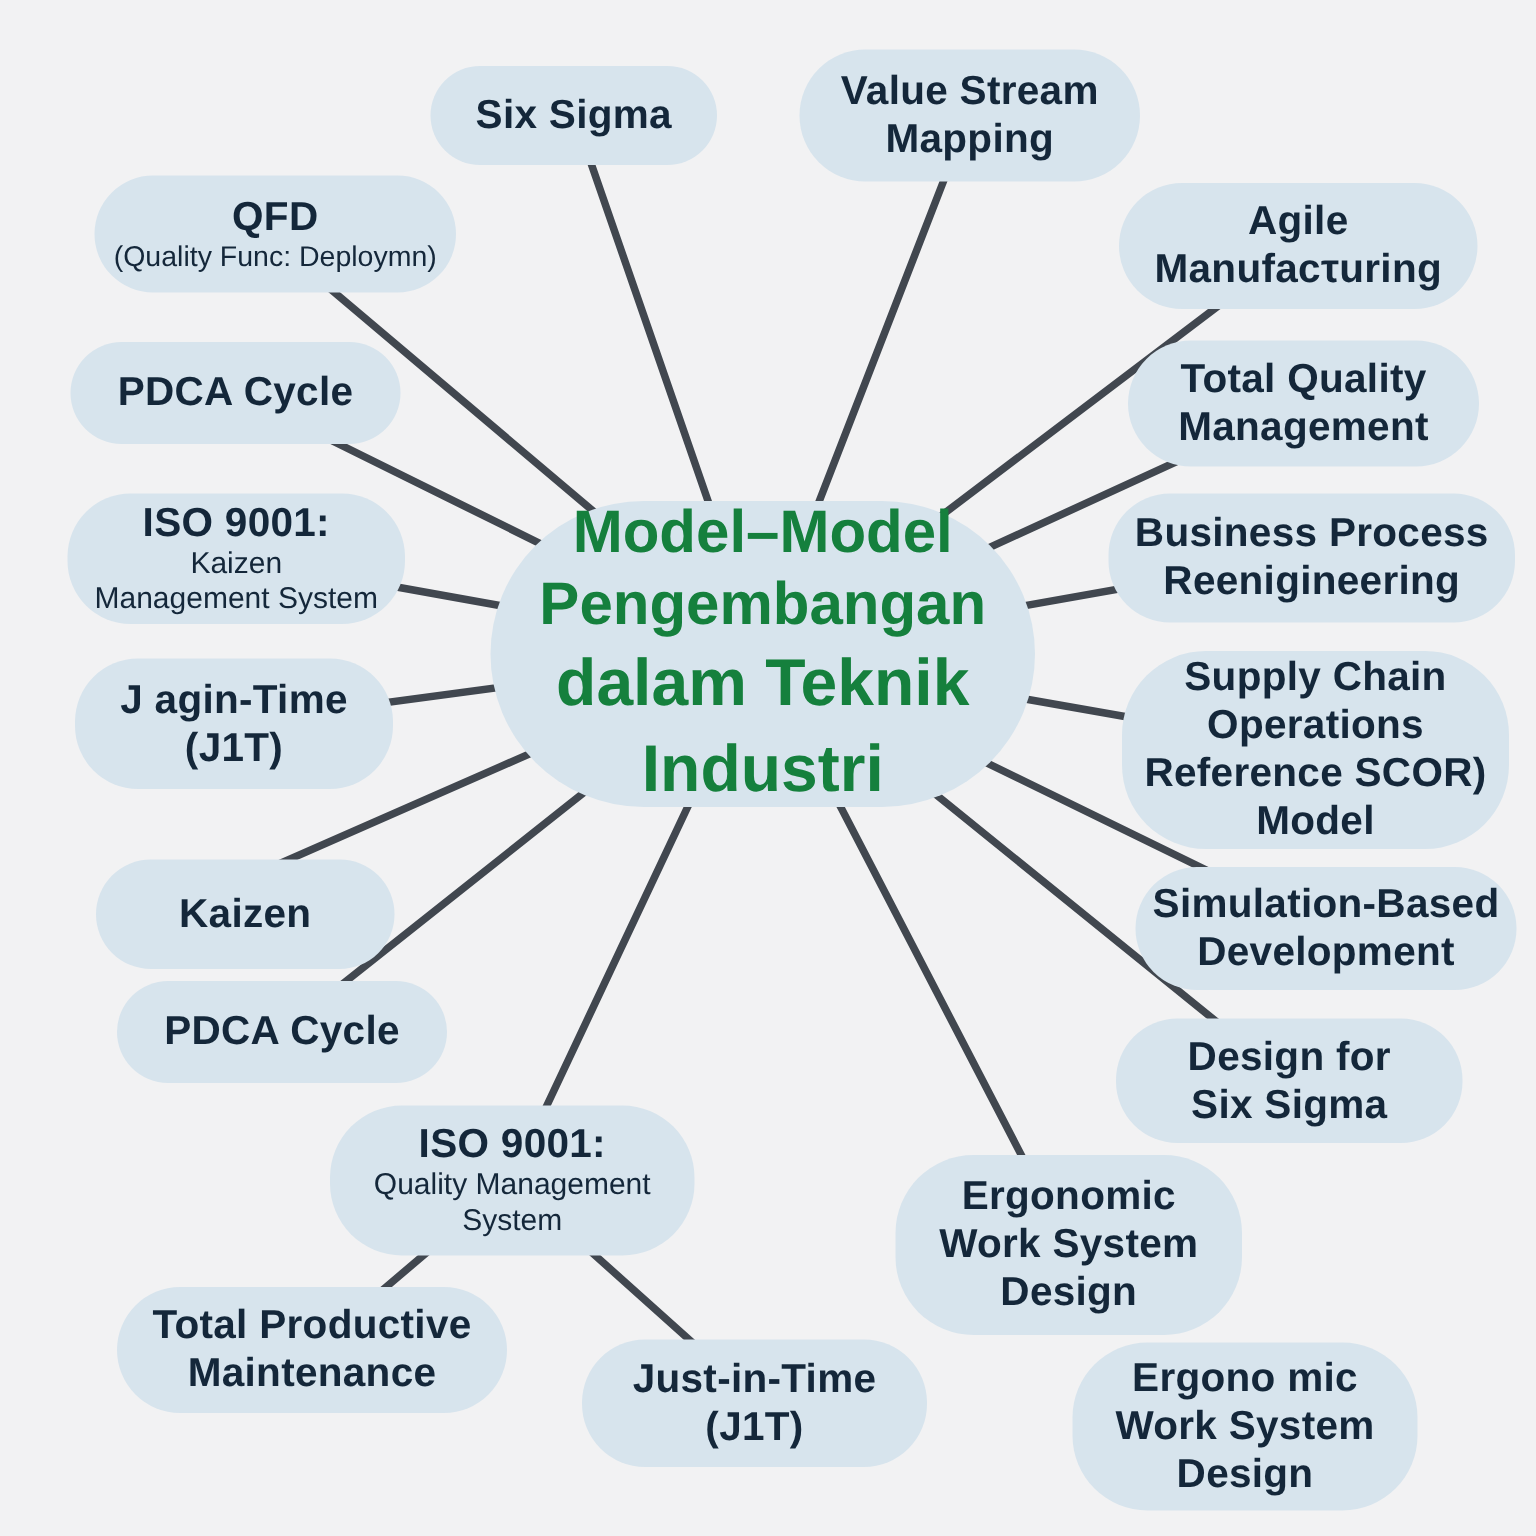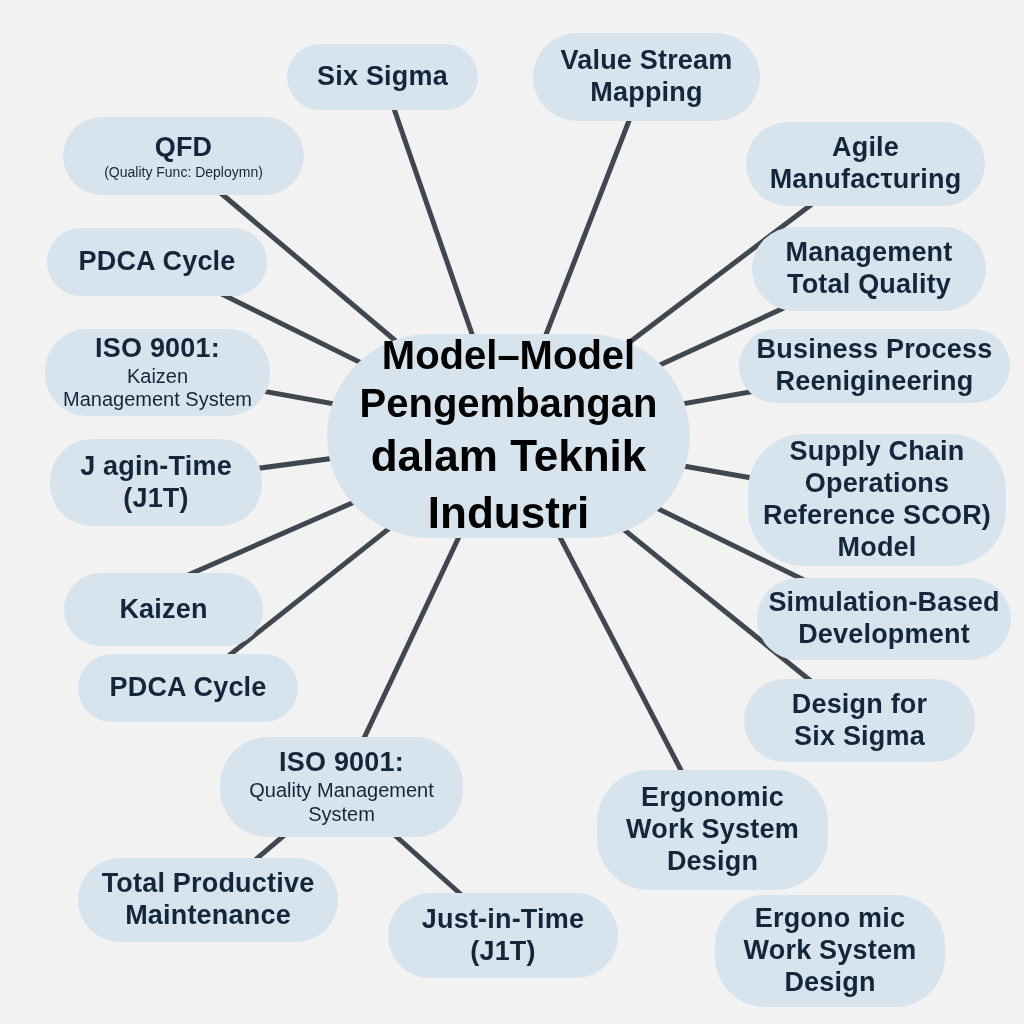--- a/index.html
+++ b/index.html
@@ -11,38 +11,38 @@
   }
   svg.wires{position:absolute;left:0;top:0;z-index:0;}
   .node{
     position:absolute;z-index:1;
     background:#d7e4ed;
     display:flex;flex-direction:column;align-items:center;justify-content:center;
     text-align:center;line-height:1.18;
   }
   .node .big{font-size:27px;font-weight:700;letter-spacing:0.2px;}
   .node .small{font-size:20px;font-weight:500;}
-  .node .tiny{font-size:14px;font-weight:500;}
+  .node .tiny{font-size:19px;font-weight:500;}
   .pill{border-radius:999px;}
 
   .central{
     left:327px;top:334px;width:363px;height:204px;border-radius:105px;
-    color:#000000;
+    color:#15803d;
   }
   .central .xbig{font-size:40px;font-weight:700;line-height:1.2;}
   .central .lbig{font-size:44px;font-weight:600;line-height:1.3;}
 
   .n-six-sigma   {left:287px;top:44px;width:191px;height:66px;}
   .n-value-stream{left:533px;top:33px;width:227px;height:88px;border-radius:44px;}
   .n-qfd         {left:63px;top:117px;width:241px;height:78px;border-radius:39px;}
   .n-agile       {left:746px;top:122px;width:239px;height:84px;border-radius:42px;}
   .n-pdca-top    {left:47px;top:228px;width:220px;height:68px;}
   .n-tqm         {left:752px;top:227px;width:234px;height:84px;border-radius:42px;}
   .n-iso-left    {left:45px;top:329px;width:225px;height:87px;border-radius:42px;}
-  .n-bpr         {left:739px;top:329px;width:271px;height:74px;border-radius:41px;text-align:center;}
+  .n-bpr         {left:739px;top:329px;width:271px;height:86px;border-radius:41px;text-align:center;}
   .n-jit-left    {left:50px;top:439px;width:212px;height:87px;border-radius:42px;}
   .n-scor        {left:748px;top:434px;width:258px;height:132px;border-radius:56px;}
   .n-kaizen      {left:64px;top:573px;width:199px;height:73px;}
   .n-simulation  {left:757px;top:578px;width:254px;height:82px;border-radius:41px;}
   .n-pdca-bottom {left:78px;top:654px;width:220px;height:68px;}
   .n-dfss        {left:744px;top:679px;width:231px;height:83px;border-radius:41px;}
   .n-iso-bottom  {left:220px;top:737px;width:243px;height:100px;border-radius:48px;}
   .n-ergo-right  {left:597px;top:770px;width:231px;height:120px;border-radius:52px;}
   .n-tpm         {left:78px;top:858px;width:260px;height:84px;border-radius:42px;}
   .n-jit-bottom  {left:388px;top:893px;width:230px;height:85px;border-radius:42px;}
@@ -99,22 +99,22 @@
   <div class="node n-agile">
     <span class="big">Agile</span>
     <span class="big">Manufacτuring</span>
   </div>
 
   <div class="node pill n-pdca-top">
     <span class="big">PDCA Cycle</span>
   </div>
 
   <div class="node n-tqm">
+    <span class="big">Total Quality</span>
     <span class="big">Management</span>
-    <span class="big">Total Quality</span>
   </div>
 
   <div class="node n-iso-left">
     <span class="big">ISO 9001:</span>
     <span class="small">Kaizen</span>
     <span class="small">Management System</span>
   </div>
 
   <div class="node n-bpr">
     <span class="big">Business Process</span>

